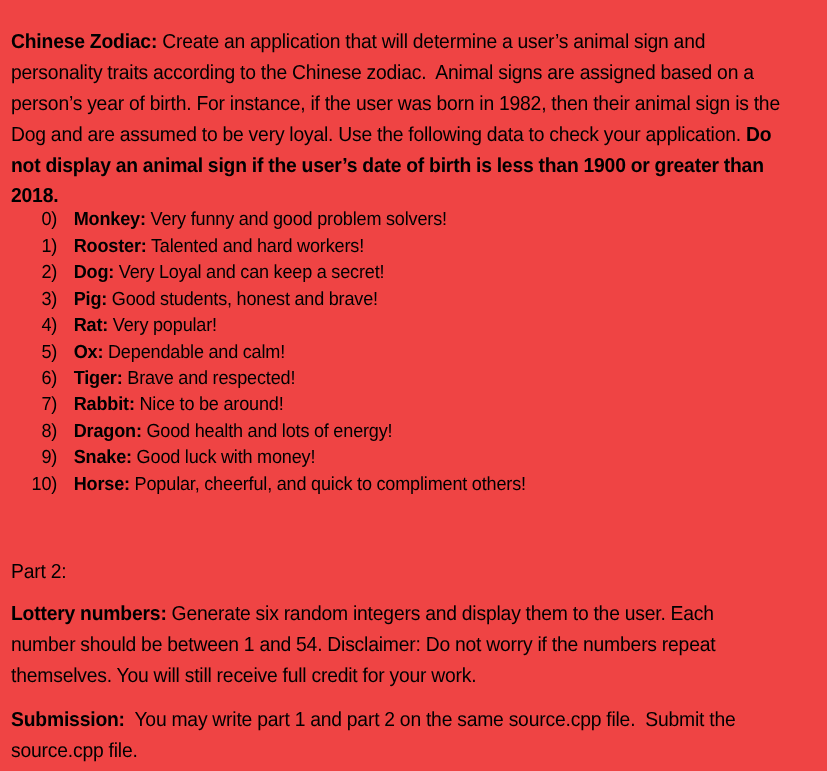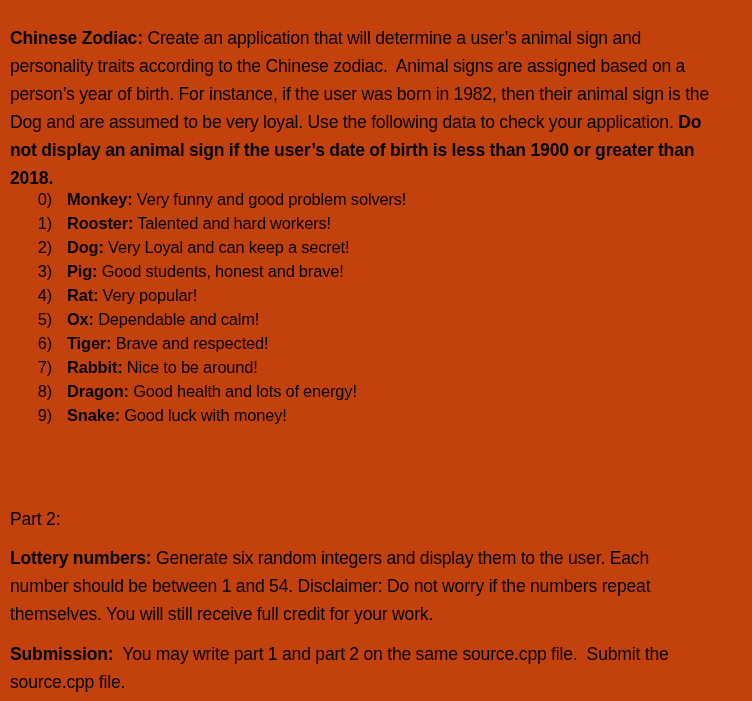--- a/index.html
+++ b/index.html
@@ -12,21 +12,21 @@
     height: 701px;
     overflow: hidden;
     font-family: "Liberation Sans", "DejaVu Sans", sans-serif;
     color: #000000;
     -webkit-font-smoothing: antialiased;
   }
   #page {
     position: relative;
     width: 752px;
     height: 701px;
-    background: #c2410c;
+    background: #ef4444;
     box-sizing: border-box;
     padding: 0;
   }
 
   
   .para {
     position: absolute;
     left: 10px;
     width: 716px;
     font-size: 18.4px;
@@ -133,20 +133,24 @@
       <span class="li-body"><span class="li-name">Rabbit:</span><span class="li-trait"> Nice to be around!</span></span>
     </li>
     <li>
       <span class="li-num">8)</span>
       <span class="li-body"><span class="li-name">Dragon:</span><span class="li-trait"> Good health and lots of energy!</span></span>
     </li>
     <li>
       <span class="li-num">9)</span>
       <span class="li-body"><span class="li-name">Snake:</span><span class="li-trait"> Good luck with money!</span></span>
     </li>
+    <li>
+      <span class="li-num">10)</span>
+      <span class="li-body"><span class="li-name">Horse:</span><span class="li-trait"> Popular, cheerful, and quick to compliment others!</span></span>
+    </li>
   </ul>
 
   <p class="para" id="part2-heading">Part 2:</p>
 
   <p class="para" id="lottery-paragraph"><span class="bold">Lottery numbers:</span><span> Generate six random integers and display them to the user. Each number should be between 1 and 54. Disclaimer: Do not worry if the numbers repeat themselves. You will still receive full credit for your work.</span></p>
 
   <p class="para" id="submission-paragraph"><span class="bold">Submission:</span><span>  You may write part 1 and part 2 on the same source.cpp file.  Submit the source.cpp file.</span></p>
 
 </div>
 

